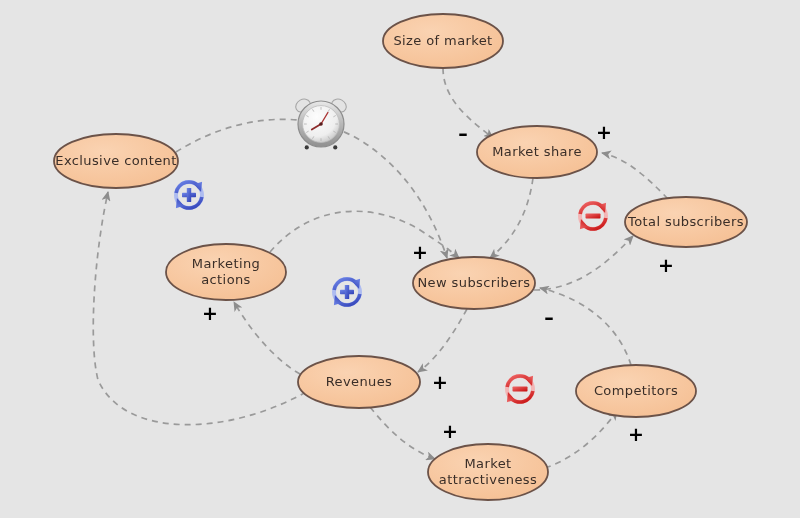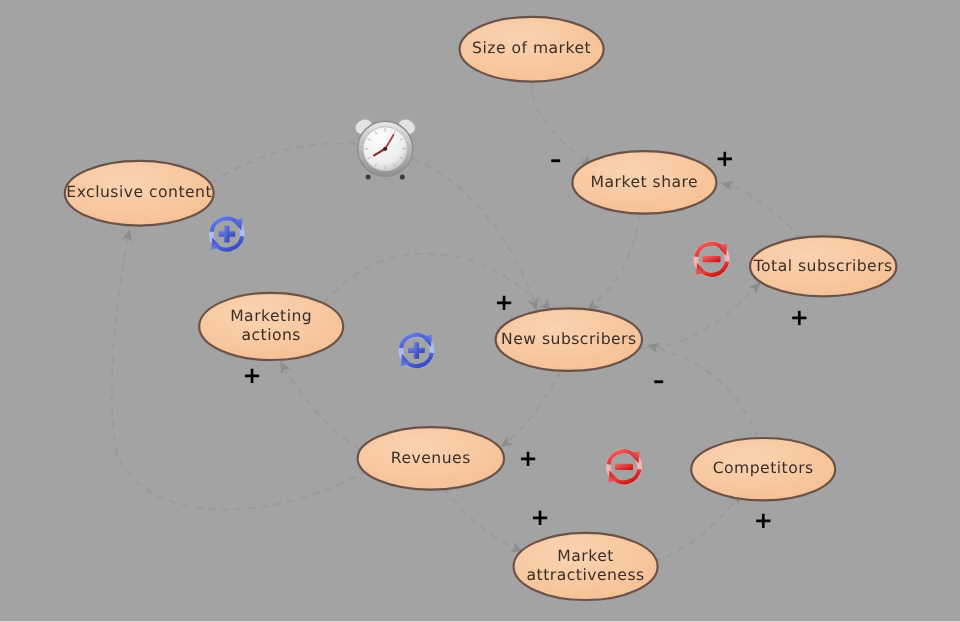--- a/index.html
+++ b/index.html
@@ -11,21 +11,21 @@
   body {
     width: 800px;
     height: 518px;
     font-family: "DejaVu Sans", sans-serif;
     overflow: hidden;
   }
   #canvas {
     position: relative;
     width: 800px;
     height: 518px;
-    background: #a3a3a3;
+    background: #e5e5e5;
   }
   #diagram-svg {
     position: absolute;
     left: 0;
     top: 0;
     width: 800px;
     height: 518px;
   }
   .node-label {
     font-family: "DejaVu Sans", sans-serif;

